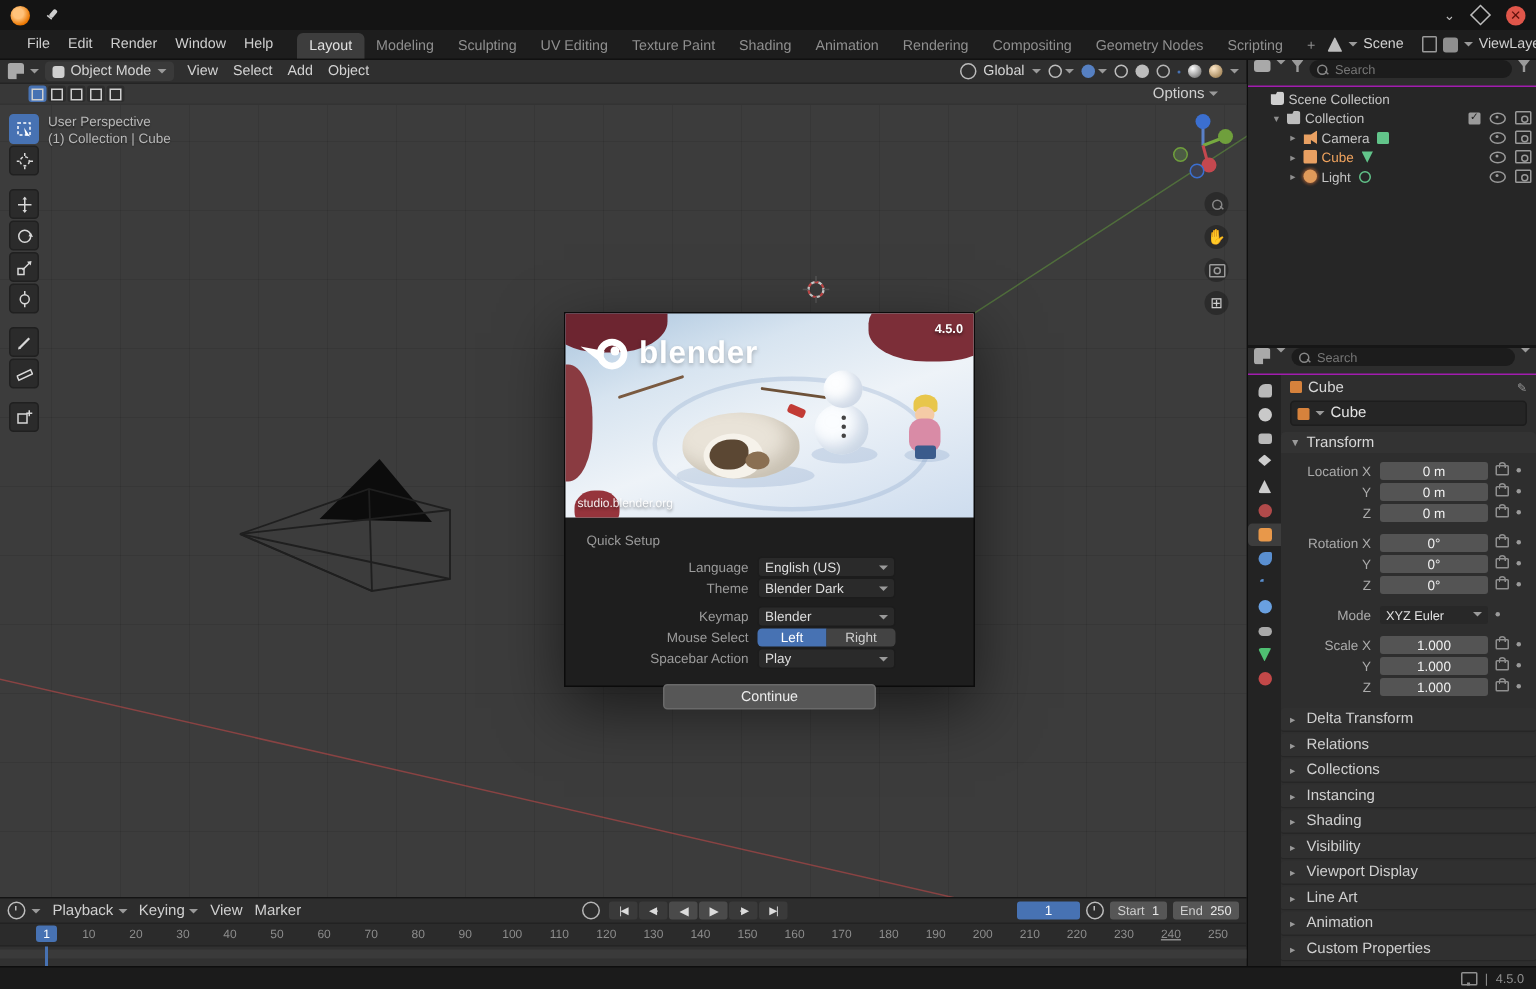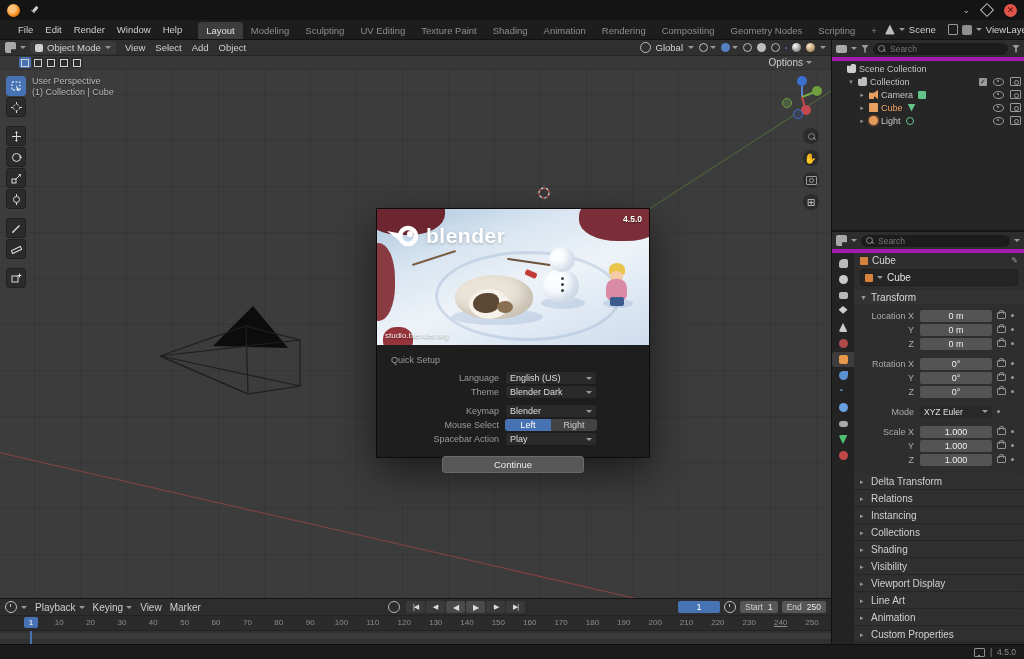--- a/index.html
+++ b/index.html
@@ -118,21 +118,21 @@
   .scontrol{width:82px;height:12px;background:#2a2a2a;border:1px solid #1c1c1c;border-radius:3px;color:#dedede;font-size:9px;display:flex;align-items:center;justify-content:space-between;padding:0 4px;}
   .toggle{width:92px;display:flex;height:12px;}
   .tbtn{flex:1;text-align:center;font-size:9px;line-height:12px;color:#cfcfcf;background:#434343;}
   .tbtn.sel{background:#4772b3;color:#fff;}
   .tbtn:first-child{border-radius:3px 0 0 3px;}
   .tbtn:last-child{border-radius:0 3px 3px 0;}
   .continue-btn{margin:11px auto 0;width:140px;height:15px;background:#575757;border:1px solid #6a6a6a;border-radius:3px;color:#ececec;font-size:9.5px;text-align:center;line-height:15px;}
 
   
   .outliner{flex:0 0 190px;display:flex;flex-direction:column;background:#262626;border-bottom:2px solid #161616;}
-  .panel-head{flex:0 0 17px;background:#2d2d2d;display:flex;align-items:center;padding:0 4px;gap:4px;border-bottom:4px solid #a21caf;}
+  .panel-head{flex:0 0 17px;background:#2d2d2d;display:flex;align-items:flex-start;padding:0 4px;gap:4px;border-bottom:1px solid #a21caf;}
   .search-box{flex:1;height:12px;background:#1c1c1c;border-radius:7px;display:flex;align-items:center;padding:0 5px;gap:3px;min-width:0;}
   .search-box input{flex:1;background:transparent;border:none;outline:none;color:#cfcfcf;font-size:8.5px;min-width:0;font-family:inherit;}
   .search-box input::placeholder{color:#777;}
   .mag{width:5px;height:5px;border:1px solid #888;border-radius:50%;position:relative;flex:0 0 auto;}
   .mag::after{content:"";position:absolute;left:4px;top:4px;width:3px;height:1px;background:#888;transform:rotate(45deg);}
   .funnel{width:8px;height:8px;background:#9a9a9a;clip-path:polygon(0 0,100% 0,60% 50%,60% 100%,40% 100%,40% 50%);flex:0 0 auto;}
   .olist{flex:1;padding-top:1px;}
   .orow{height:13px;display:flex;align-items:center;font-size:9px;color:#c4c4c4;gap:3px;}
   .orow .tw{width:8px;color:#8f8f8f;font-size:7px;text-align:center;}
   .orow .lbl{white-space:nowrap;}
@@ -798,25 +798,25 @@
                 <div class="cpanel">
                   <span class="arrow">▸</span>
                   <span>Delta Transform</span>
                 </div>
                 <div class="cpanel">
                   <span class="arrow">▸</span>
                   <span>Relations</span>
                 </div>
                 <div class="cpanel">
                   <span class="arrow">▸</span>
+                  <span>Collections</span>
+                </div>
+                <div class="cpanel">
+                  <span class="arrow">▸</span>
                   <span>Instancing</span>
-                </div>
-                <div class="cpanel">
-                  <span class="arrow">▸</span>
-                  <span>Collections</span>
                 </div>
                 <div class="cpanel">
                   <span class="arrow">▸</span>
                   <span>Shading</span>
                 </div>
                 <div class="cpanel">
                   <span class="arrow">▸</span>
                   <span>Visibility</span>
                 </div>
                 <div class="cpanel">

